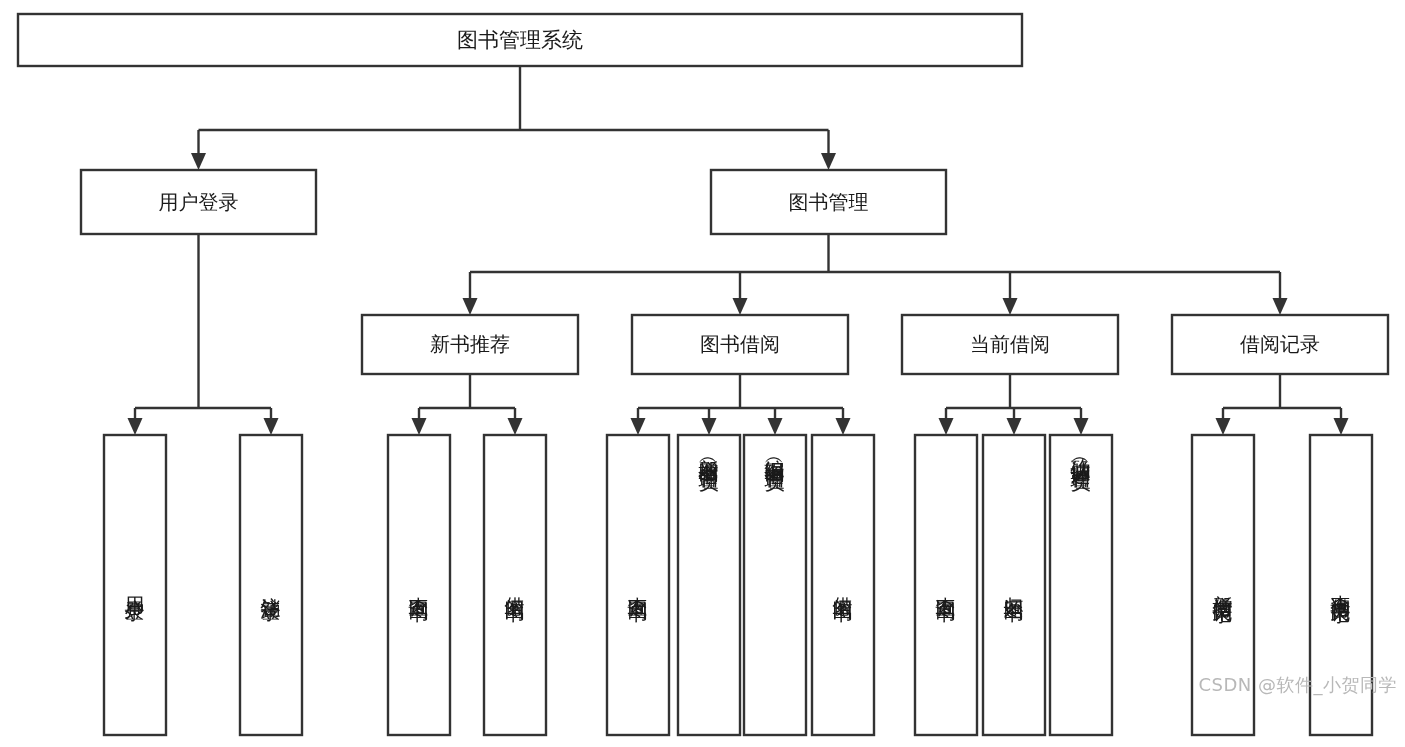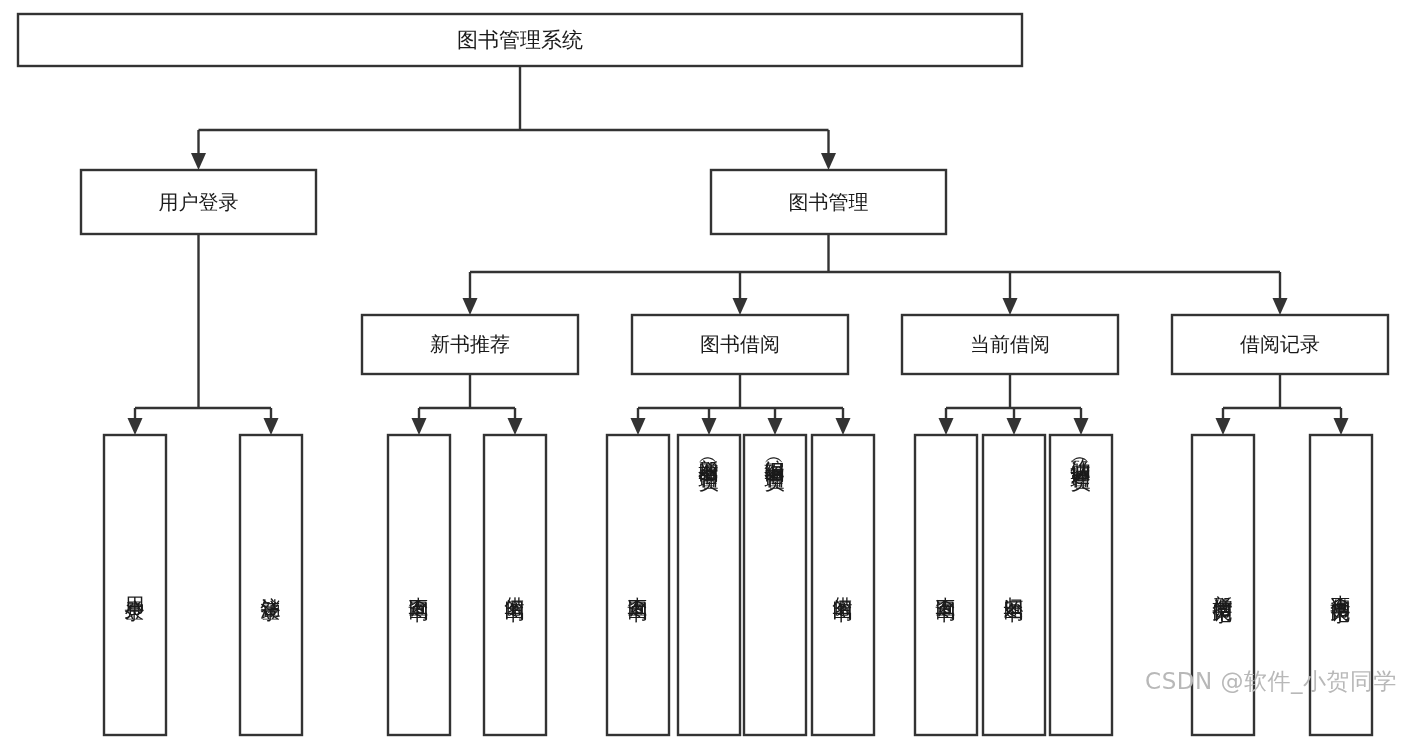--- a/index.html
+++ b/index.html
@@ -67,21 +67,21 @@
     line-height: 1;
     letter-spacing: 2px;
     color: #1a1a1a;
     white-space: nowrap;
   }
   #watermark {
     position: absolute;
     right: 8px;
     bottom: 4px;
     font-family: "DejaVu Sans", "Liberation Sans", sans-serif;
-    font-size: 23px;
+    font-size: 18px;
     color: #b8b8b8;
     letter-spacing: 0.5px;
     white-space: nowrap;
   }
 </style>
 </head>
 <body>
 
 <div id="diagram-root">
   <svg class="flow" id="flow-svg" viewBox="0 0 1405 747" xmlns="http://www.w3.org/2000/svg">

